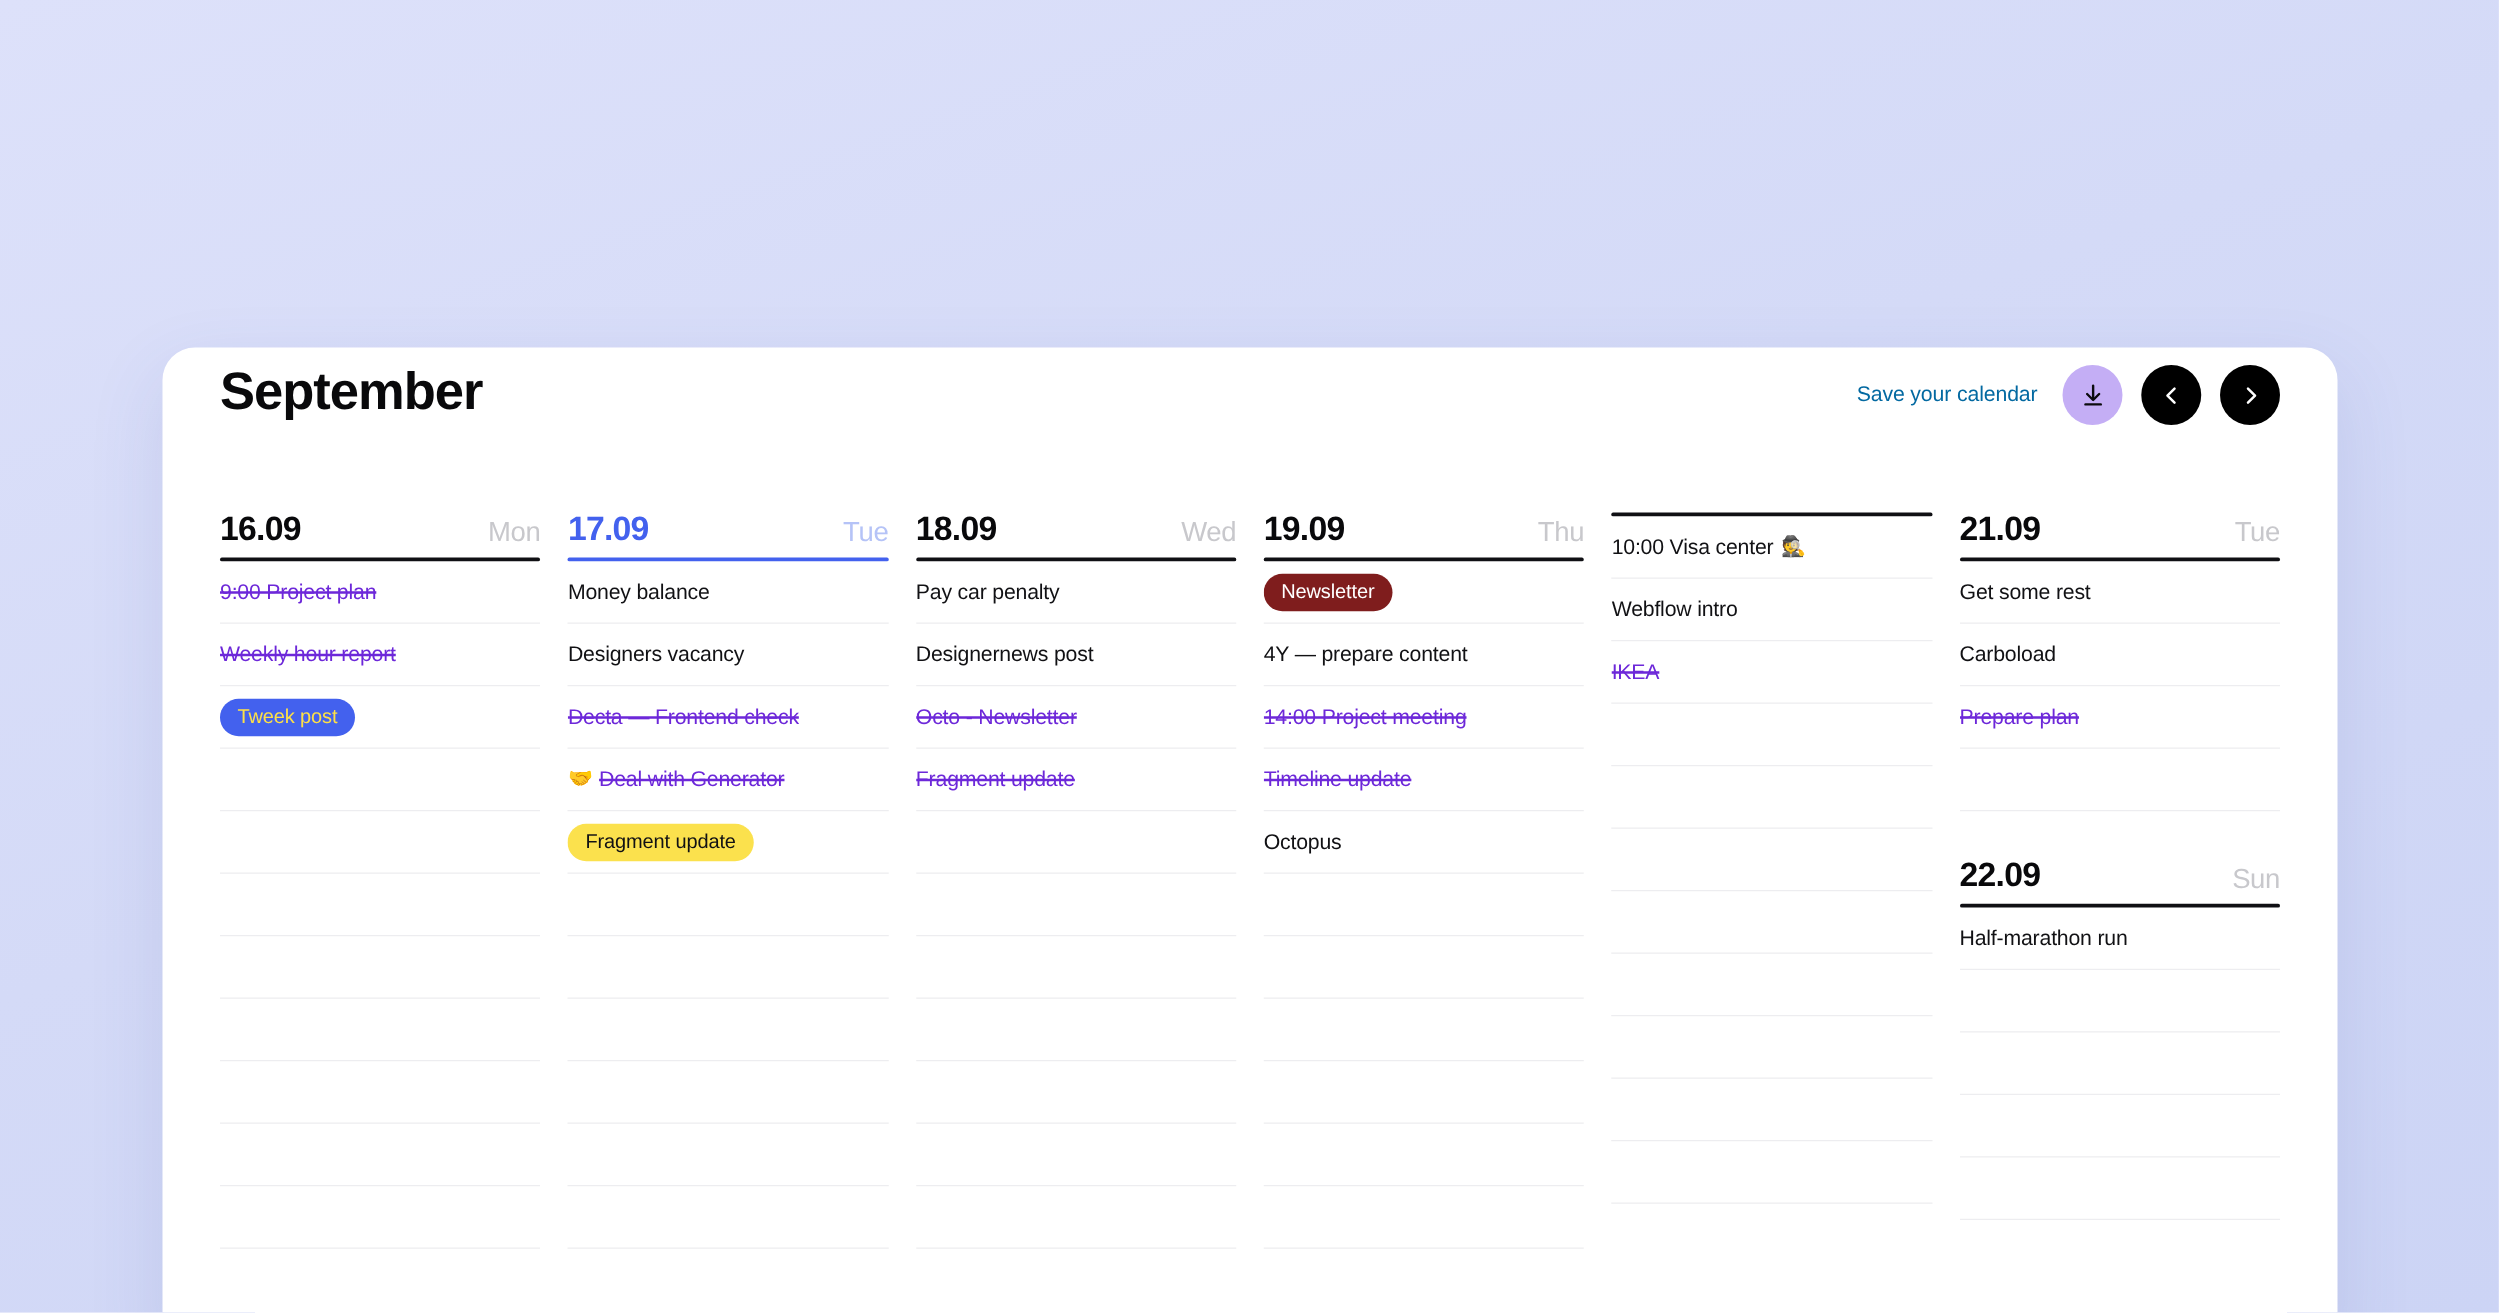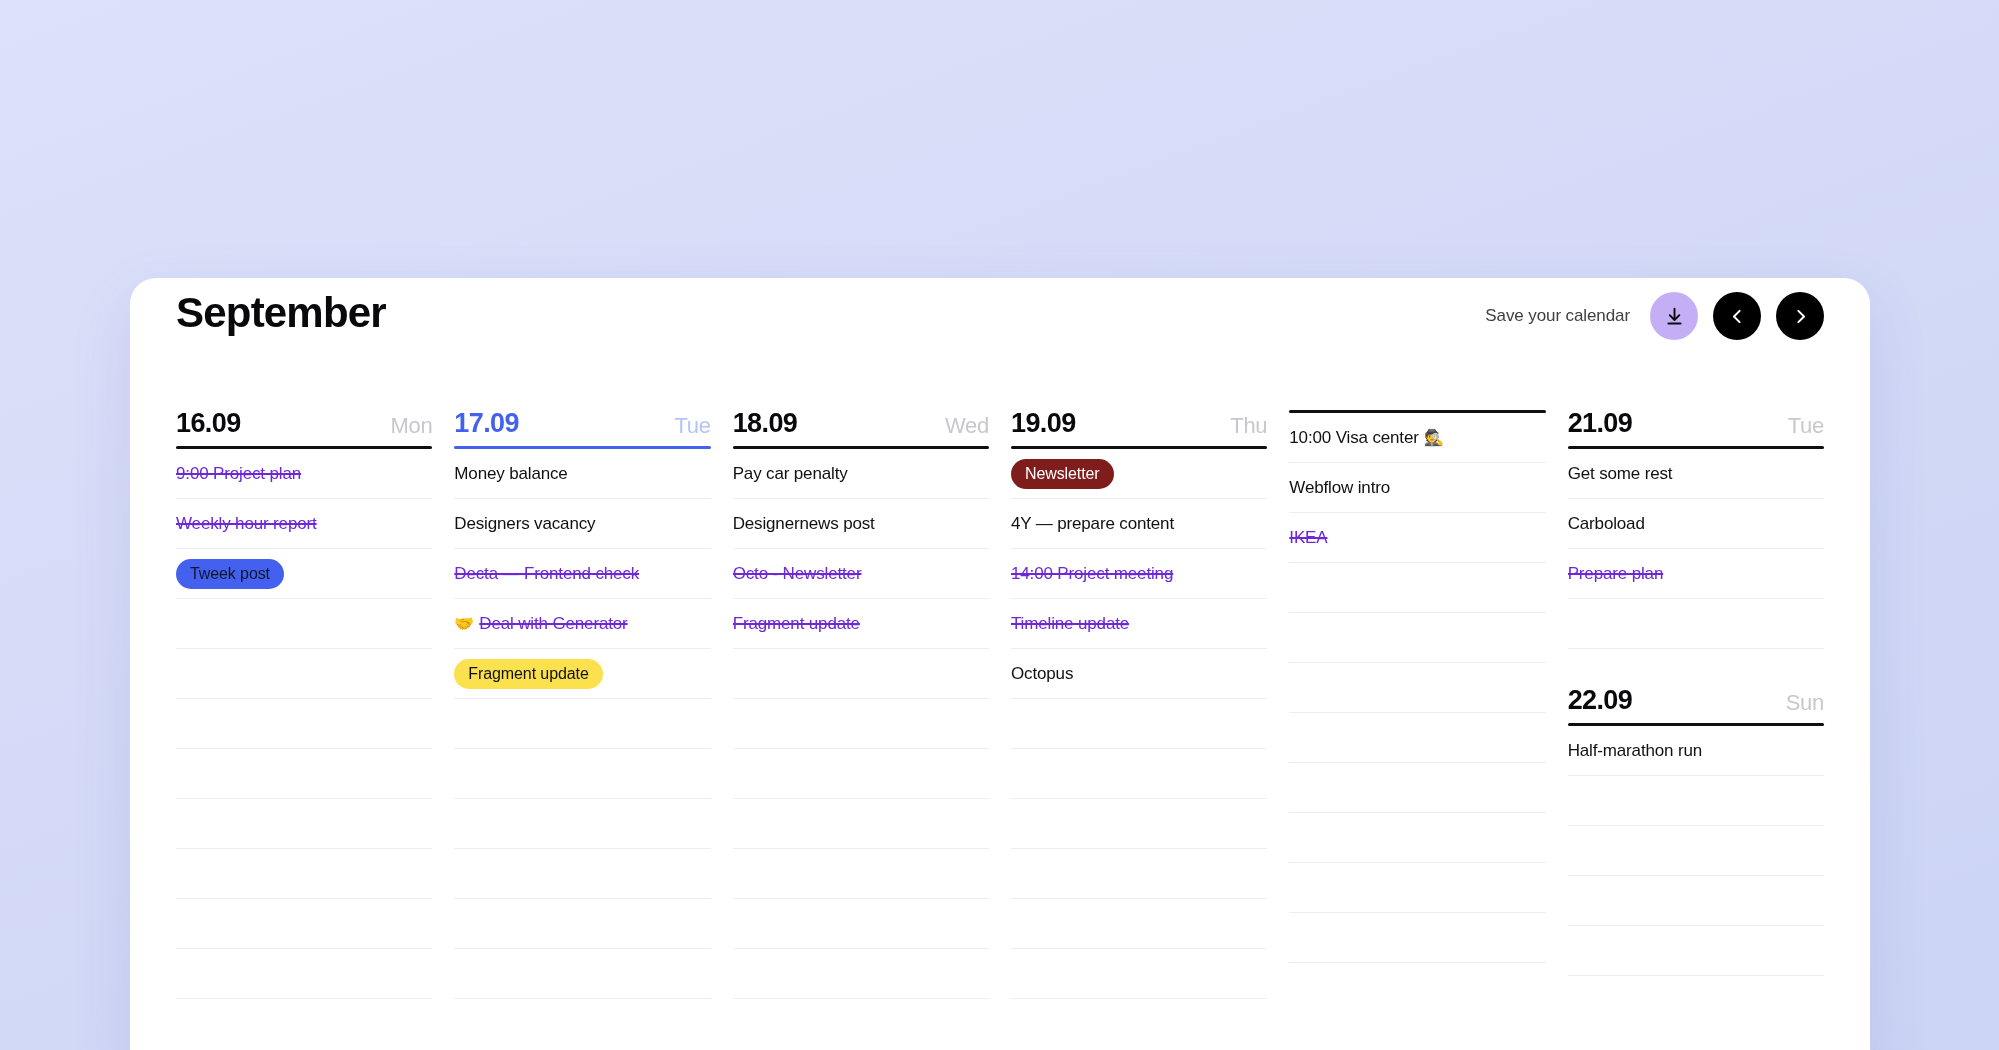--- a/index.html
+++ b/index.html
@@ -58,21 +58,21 @@
 
   .header-controls {
     display: flex;
     align-items: center;
     gap: 15px;
     margin-top: 14px;
   }
 
   .save-link {
     font-size: 17px;
-    color: #404040;
+    color: #0369a1;
     letter-spacing: -0.1px;
     margin-right: 5px;
     cursor: pointer;
     white-space: nowrap;
   }
 
   .circle-btn {
     width: 48px;
     height: 48px;
     border-radius: 50%;
@@ -173,21 +173,21 @@
   .pill {
     display: inline-flex;
     align-items: center;
     height: 30px;
     padding: 0 14px;
     border-radius: 16px;
     font-size: 16px;
     letter-spacing: -0.1px;
     white-space: nowrap;
   }
-  .pill-blue   { background: #4361ee; color: #0f172a; }
+  .pill-blue   { background: #4361ee; color: #fde047; }
   .pill-yellow { background: #fbe14d; color: #111114; }
   .pill-pink   { background: #7f1d1d; color: #ffffff; }
 
   .row.empty .row-text { color: transparent; }
 </style>
 </head>
 <body>
 
 <div class="page">
   <div class="card">

